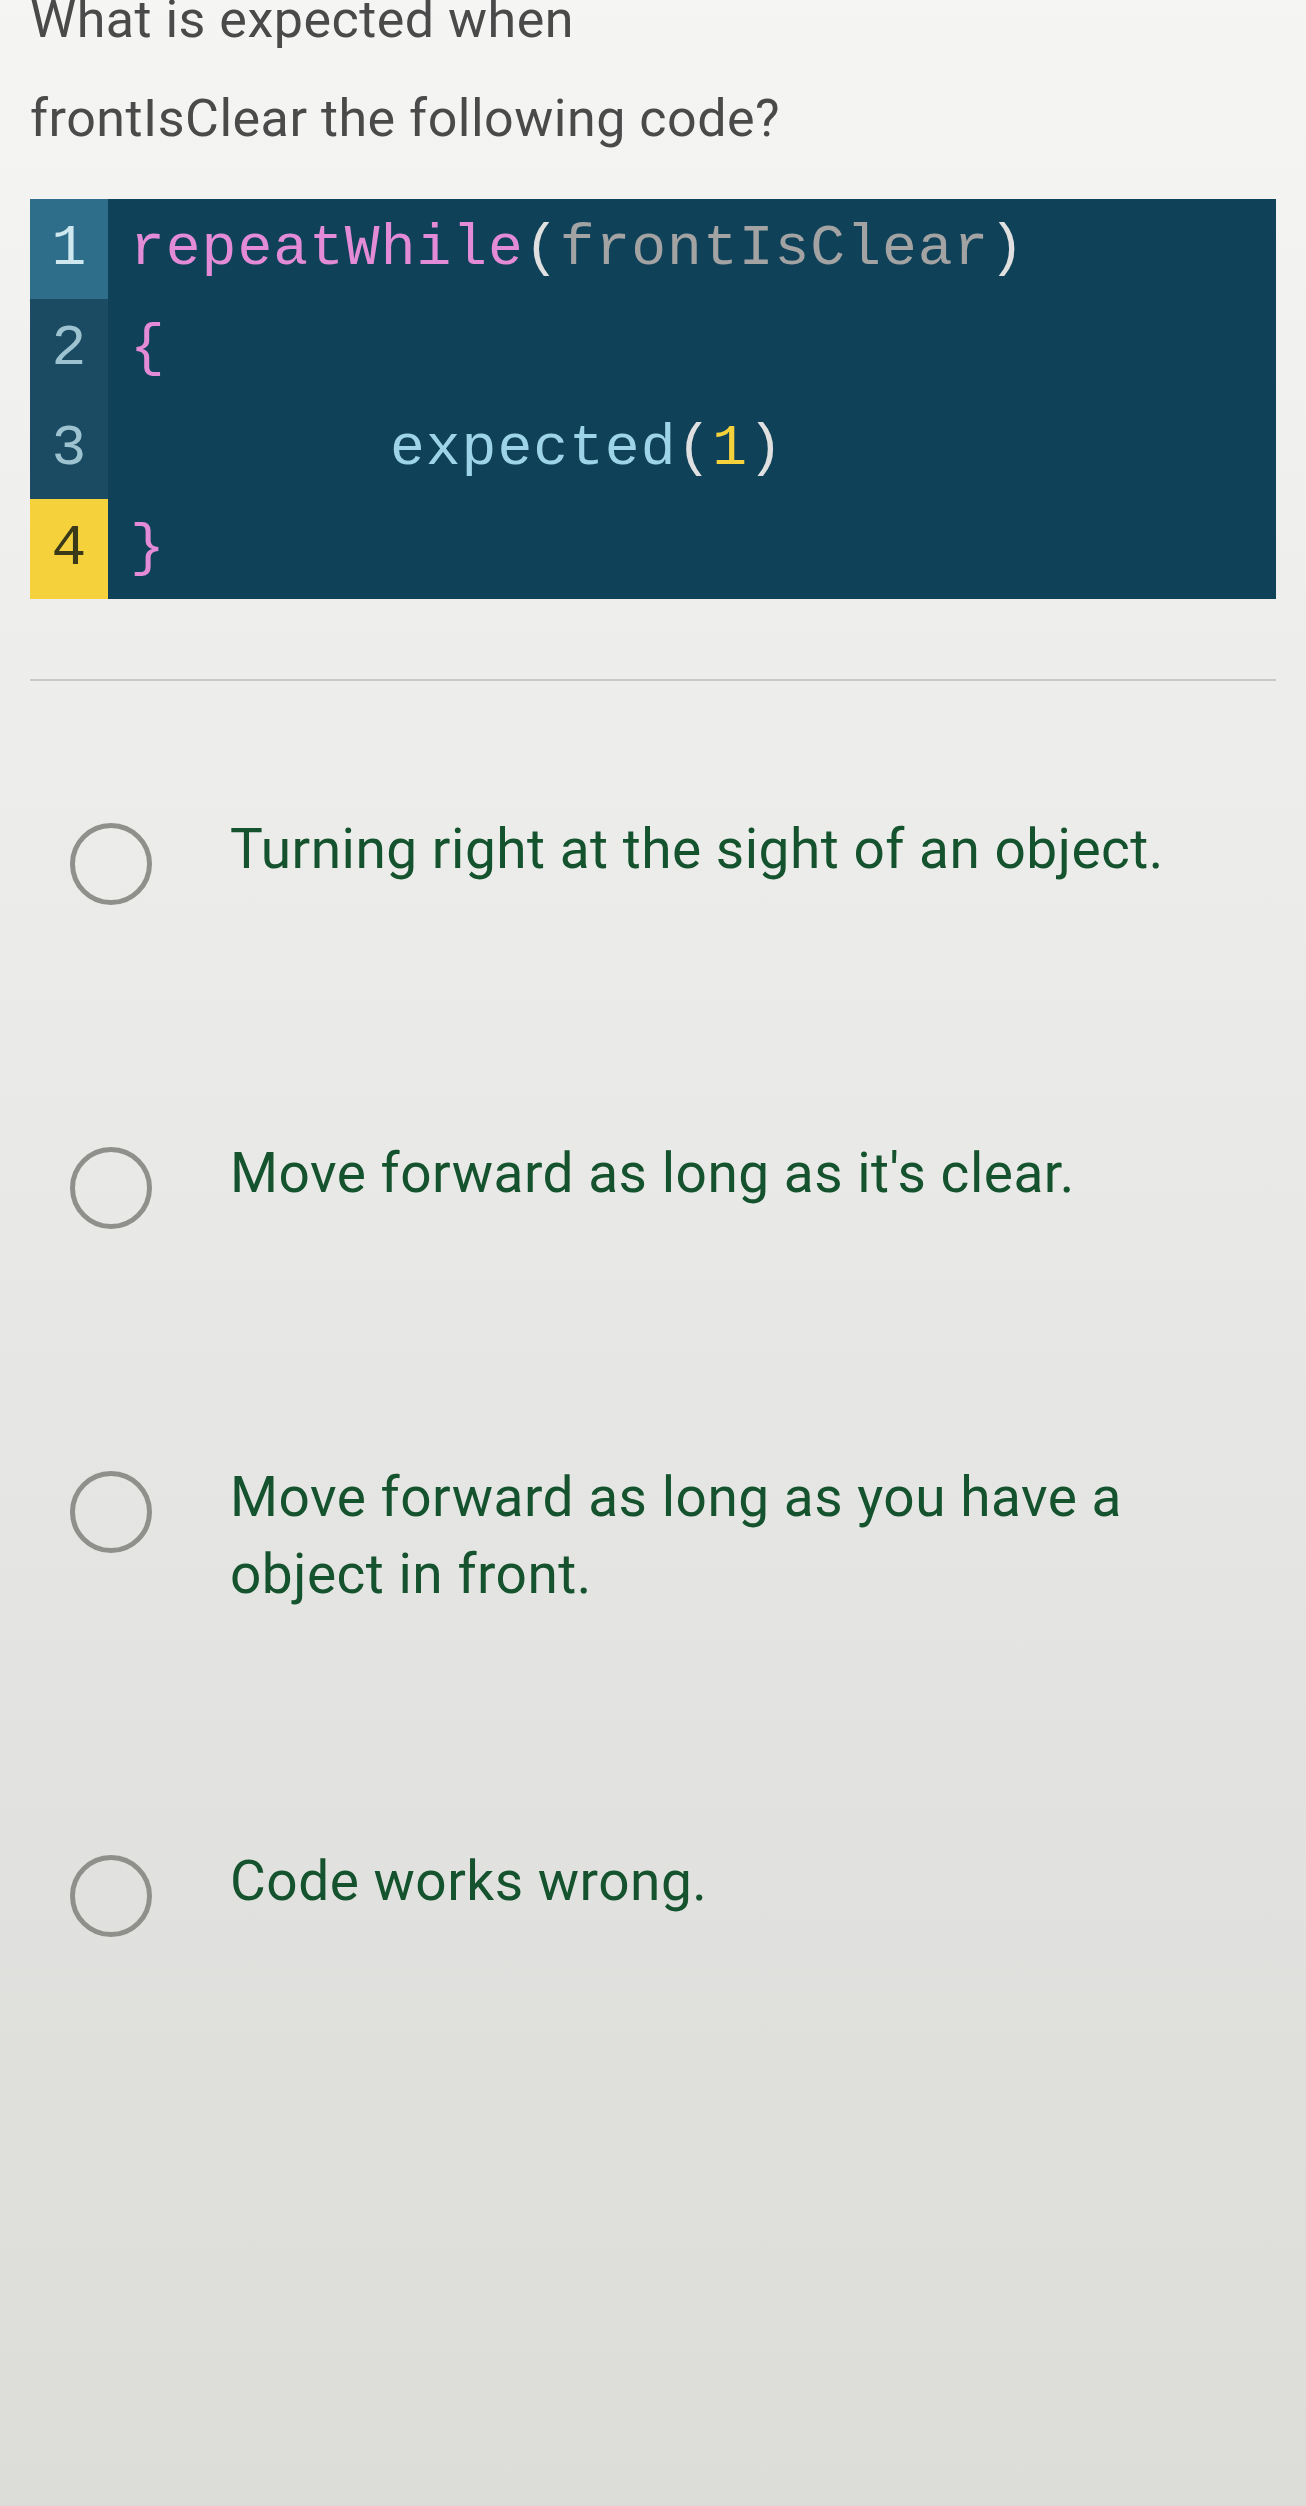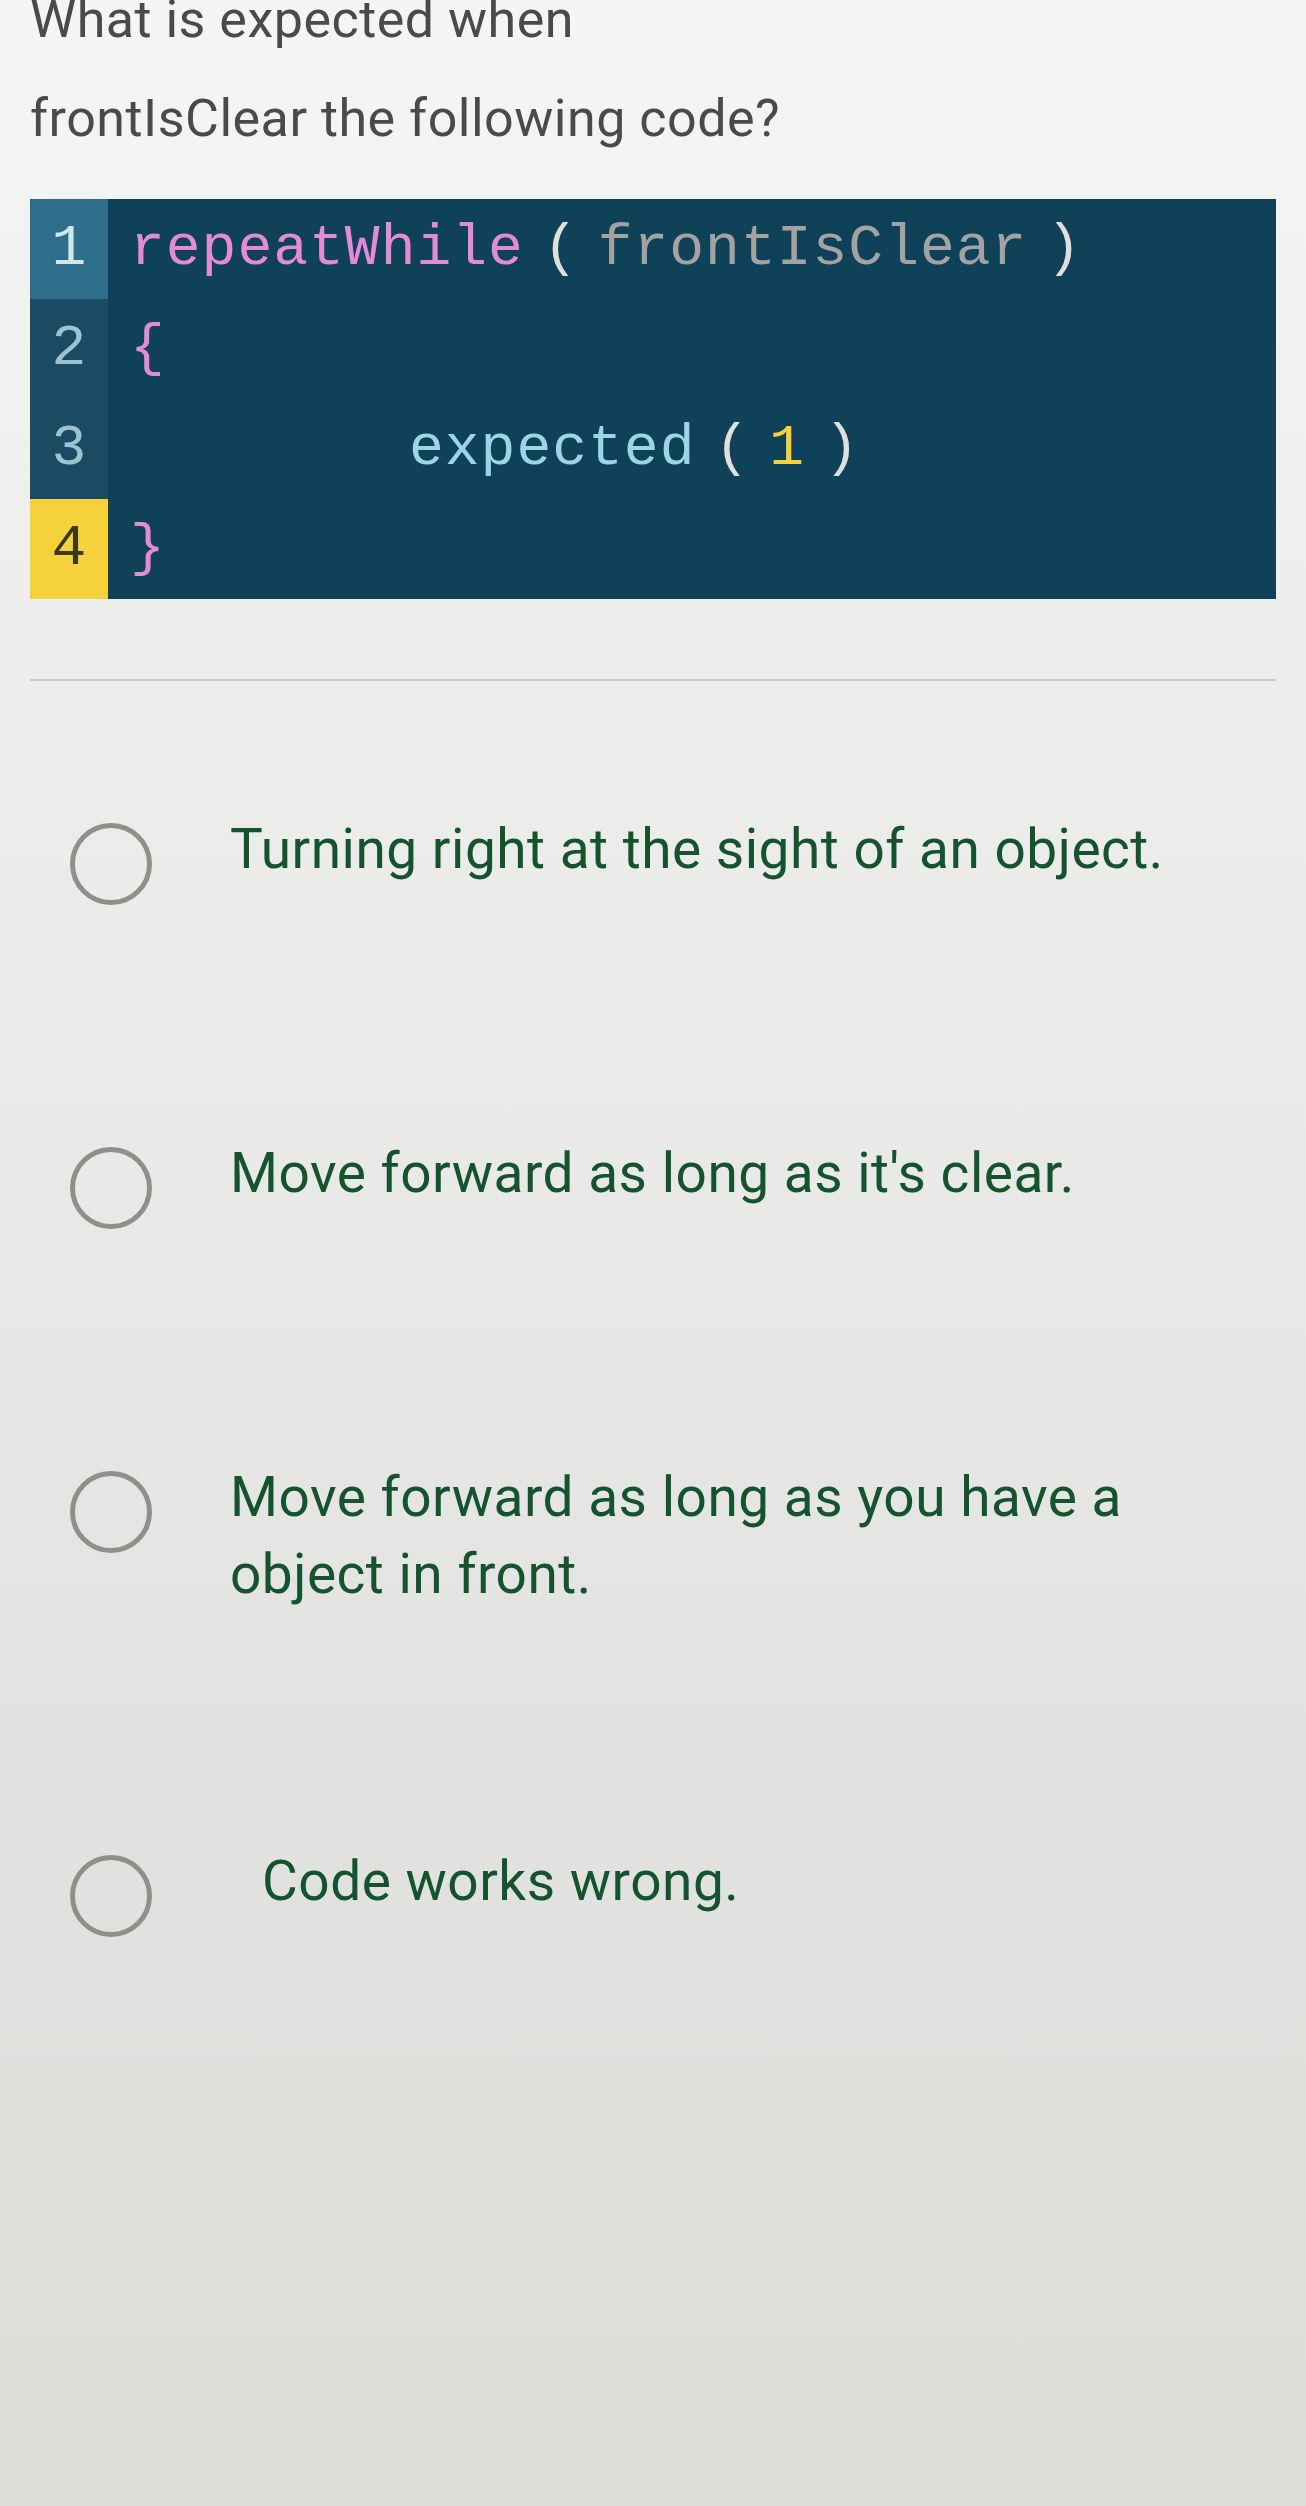--- a/index.html
+++ b/index.html
@@ -31,21 +31,21 @@
     overflow: hidden;
   }
   .gutter { display: flex; flex-direction: column; width: 78px; flex: none; }
   .gutter .ln { height: 100px; display: flex; align-items: center; justify-content: center; font-weight: 500; }
   .ln1 { background: #2f6e8a; color: #cfe8ef; }
   .ln2 { background: #1b4a63; color: #9ec3d0; }
   .ln3 { background: #1b4a63; color: #9ec3d0; }
   .ln4 { background: #f5d23b; color: #3a3a1a; }
 
   .code-body { flex: 1; background: #0f4158; display: flex; flex-direction: column; }
-  .code-body .row { height: 100px; display: flex; align-items: center; padding-left: 22px; white-space: pre; letter-spacing: 1px; gap: 19px; }
+  .code-body .row { height: 100px; display: flex; align-items: center; padding-left: 22px; white-space: pre; letter-spacing: 1px; }
   .tok-fn    { color: #e38bd6; }
   .tok-paren { color: #e0e0e0; }
   .tok-ident { color: #a3a3a3; }
   .tok-brace { color: #e38bd6; }
   .tok-call  { color: #9ed4e8; }
   .tok-num   { color: #f5d23b; }
   .indent    { display:inline-block; width: 260px; }
 
   .divider {
     border: none;
@@ -55,21 +55,21 @@
 
   .options {
     margin-top: 130px;
     padding-left: 40px;
   }
   .option {
     display: flex;
     align-items: flex-start;
     margin-bottom: 230px;
   }
-  .option:last-child { margin-bottom: 0; gap: 32px; }
+  .option:last-child { margin-bottom: 0; }
   .radio {
     width: 82px;
     height: 82px;
     border: 5px solid #8f8f8c;
     border-radius: 50%;
     flex: none;
     margin-top: 12px;
     margin-right: 78px;
     background: transparent;
   }

